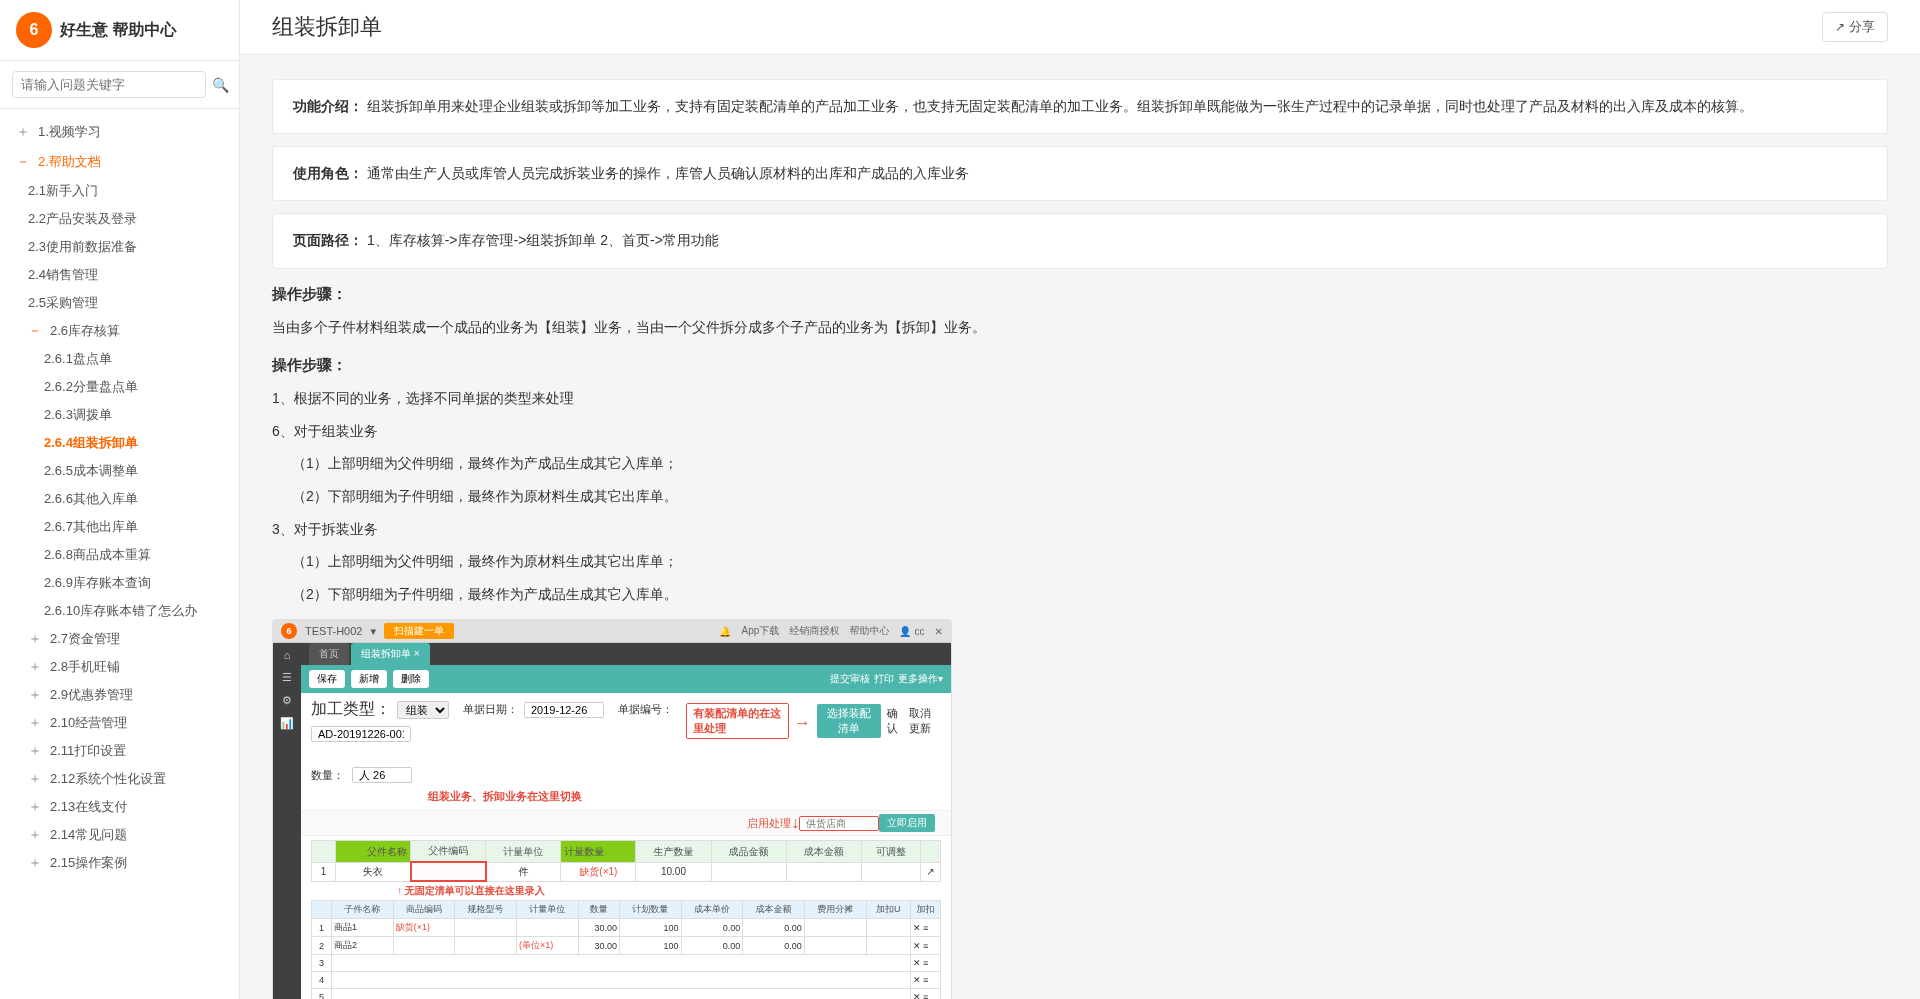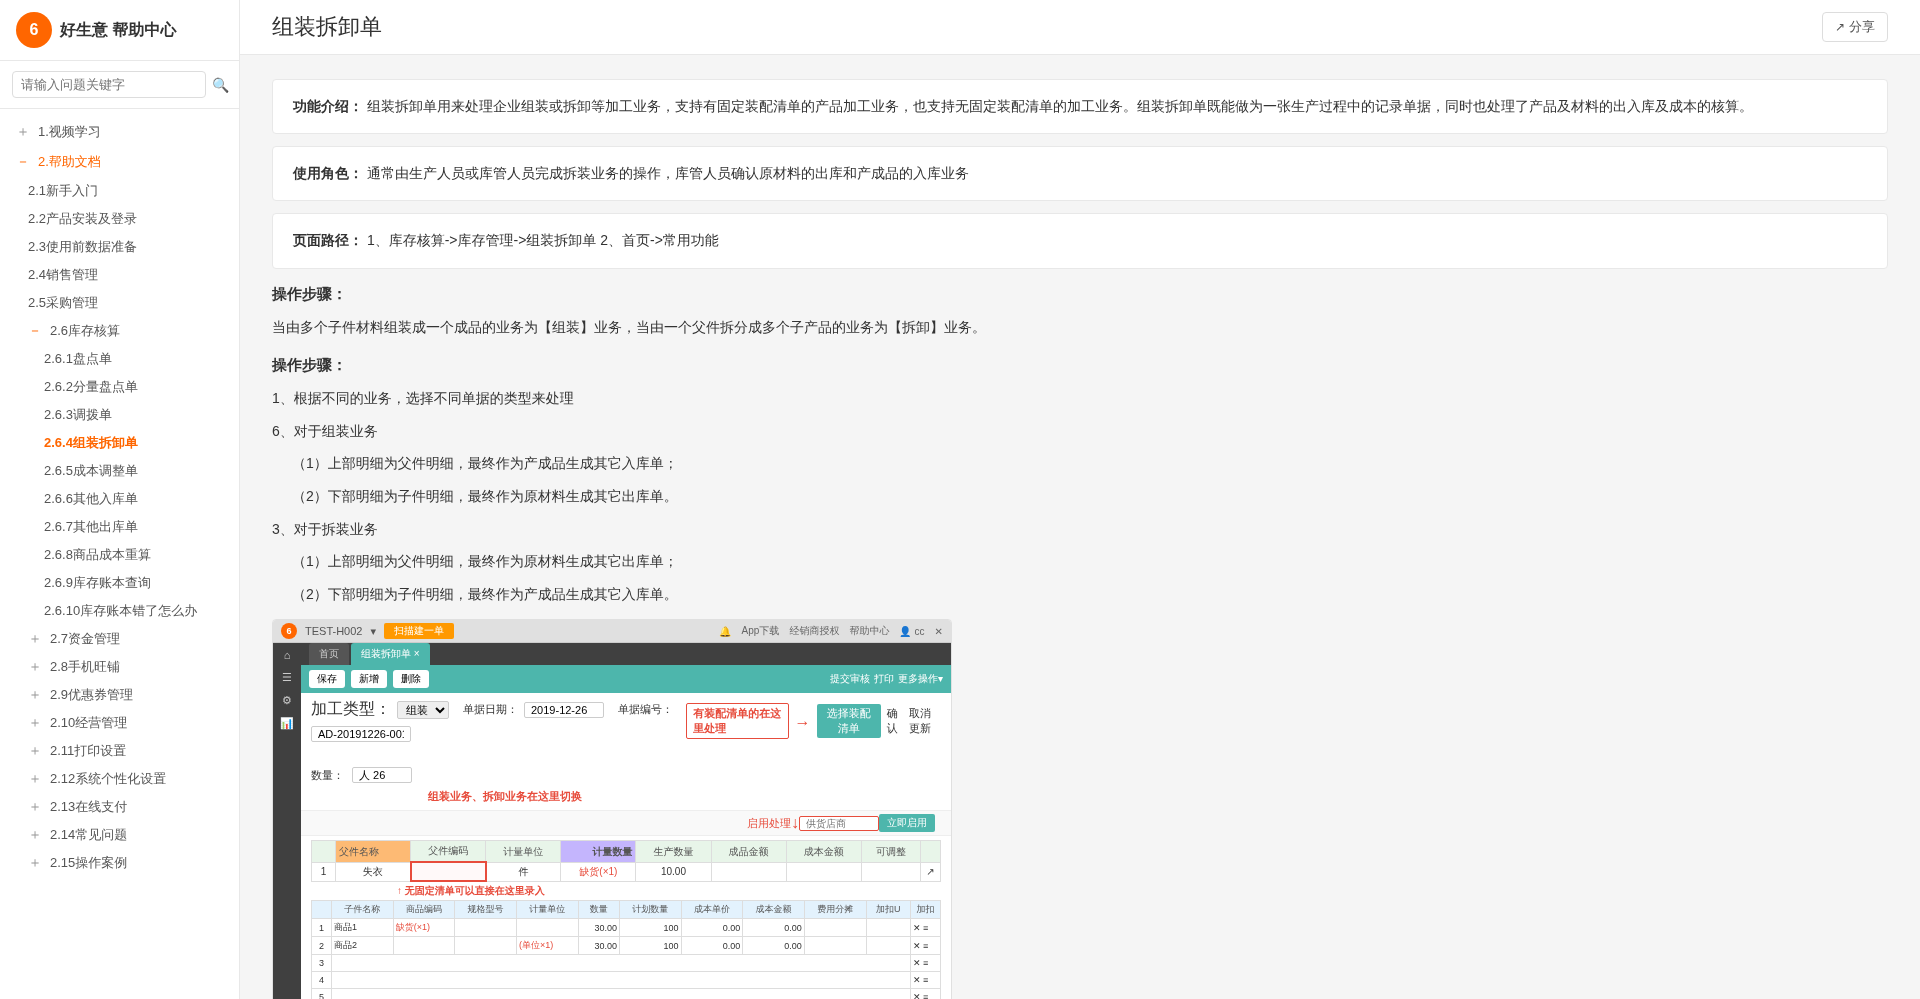--- a/index.html
+++ b/index.html
@@ -284,24 +284,24 @@
             <span style="color:#e74c3c;font-size:16px;">↓</span>
             <input type="text" placeholder="供货店商" style="font-size: 10px; border: 1px solid rgb(231, 76, 60); padding: 1px 6px; border-radius: 2px; width: 80px;">
             <button style="background:#4db6ac;color:#fff;border:none;padding:2px 8px;border-radius:2px;font-size:10px;cursor:pointer;">立即启用</button>
           </div>
 
           <div style="padding:4px 10px 0;">
             <table style="width:100%;border-collapse:collapse;font-size:10px;">
               <thead>
                 <tr>
                   <th style="background:#e8f5e9;border:1px solid #ddd;padding:3px;text-align:center;color:#555;font-weight:normal;width:24px;"></th>
-                  <th style="background:#fdba74;border:1px solid #ddd;padding:3px;text-align:left;color:#555;font-weight:normal;">父件名称</th>
+                  <th style="background:#84cc16;border:1px solid #ddd;padding:3px;text-align:right;color:#555;font-weight:normal;">父件名称</th>
                   <th style="background:#e8f5e9;border:1px solid #ddd;padding:3px;text-align:center;color:#555;font-weight:normal;">父件编码</th>
                   <th style="background:#e8f5e9;border:1px solid #ddd;padding:3px;text-align:center;color:#555;font-weight:normal;">计量单位</th>
-                  <th style="background:#c4b5fd;border:1px solid #ddd;padding:3px;text-align:right;color:#555;font-weight:bold;">计量数量</th>
+                  <th style="background:#84cc16;border:1px solid #ddd;padding:3px;text-align:left;color:#555;font-weight:normal;">计量数量</th>
                   <th style="background:#e8f5e9;border:1px solid #ddd;padding:3px;text-align:center;color:#555;font-weight:normal;">生产数量</th>
                   <th style="background:#e8f5e9;border:1px solid #ddd;padding:3px;text-align:center;color:#555;font-weight:normal;">成品金额</th>
                   <th style="background:#e8f5e9;border:1px solid #ddd;padding:3px;text-align:center;color:#555;font-weight:normal;">成本金额</th>
                   <th style="background:#e8f5e9;border:1px solid #ddd;padding:3px;text-align:center;color:#555;font-weight:normal;">可调整</th>
                   <th style="background:#e8f5e9;border:1px solid #ddd;padding:3px;text-align:center;color:#555;font-weight:normal;width:20px;"></th>
                 </tr>
               </thead>
               <tbody>
                 <tr>
                   <td style="border:1px solid #ddd;padding:2px;text-align:center;">1</td>

